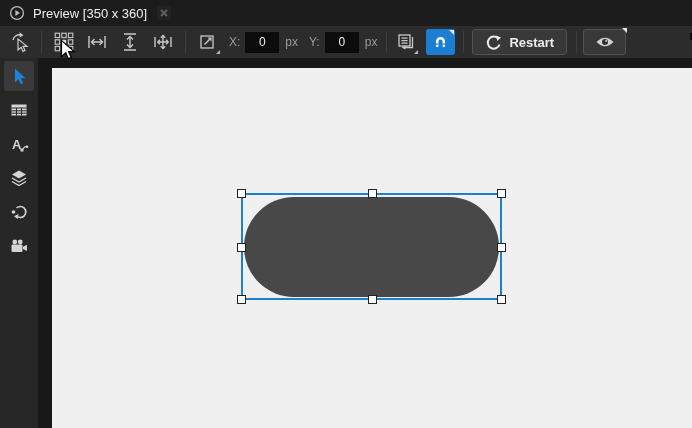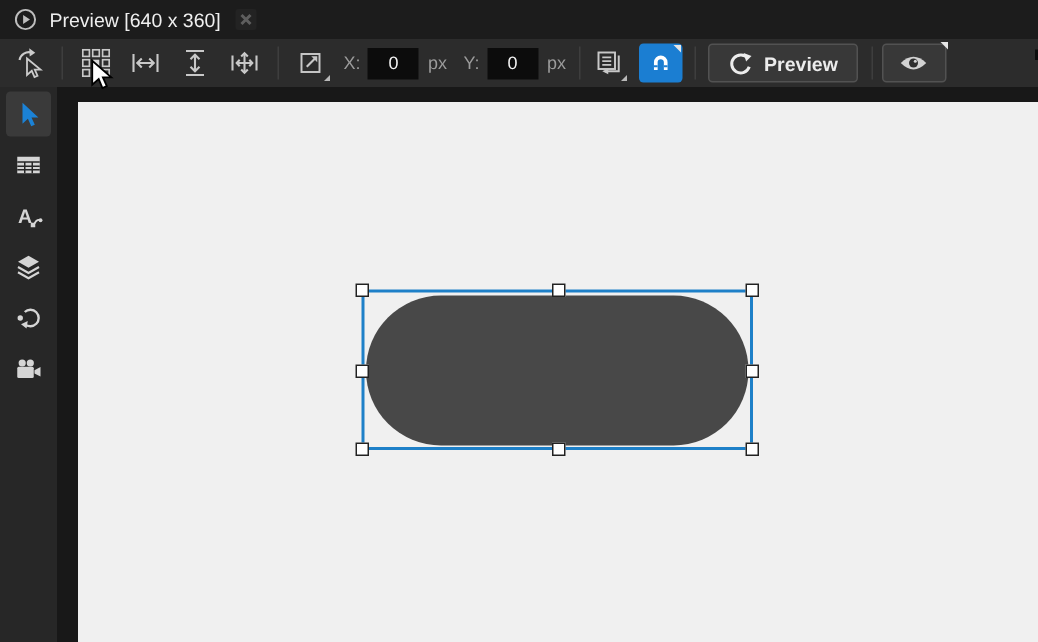--- a/index.html
+++ b/index.html
@@ -58,21 +58,21 @@
 <body>
 
 <div class="app">
 
   <div class="tabbar">
     <div class="tab">
       <svg width="16" height="16" viewBox="0 0 16 16">
         <circle cx="8" cy="8" r="6.4" fill="none" stroke="#bdbdbd" stroke-width="1.3"></circle>
         <polygon points="6.4,5 11,8 6.4,11" fill="#bdbdbd"></polygon>
       </svg>
-      <span class="tab-title">Preview [640 x 360]</span>
+      <span class="tab-title">Preview [350 x 360]</span>
       <span class="tab-close">
         <svg width="10" height="10" viewBox="0 0 10 10">
           <path d="M2 2 L8 8 M8 2 L2 8" stroke="#5e5e5e" stroke-width="2"></path>
         </svg>
       </span>
     </div>
   </div>
 
   <div class="toolbar">
     <button class="tbtn" style="margin-left:7px">
@@ -167,21 +167,21 @@
       <span class="corner-tick"></span>
     </button>
 
     <div class="tsep" style="margin-left:8px"></div>
 
     <button class="bar-btn" style="margin-left:8px;padding:0 12px">
       <svg width="17" height="17" viewBox="0 0 17 17">
         <path d="M13.6 5 A6 6 0 1 0 14.5 10.5" fill="none" stroke="#ececec" stroke-width="2"></path>
         <polygon points="10.8,1.4 16,3.4 12.4,7" fill="#ececec"></polygon>
       </svg>
-      <span>Preview</span>
+      <span>Restart</span>
     </button>
 
     <div class="tsep" style="margin-left:9px"></div>
 
     <button class="bar-btn" style="margin-left:6px;width:43px">
       <svg width="20" height="14" viewBox="0 0 20 14">
         <path d="M1.5 7 Q10 -1.5 18.5 7 Q10 15.5 1.5 7 Z" fill="#d2d2d2"></path>
         <circle cx="10" cy="7" r="3" fill="#2f2f2f"></circle>
         <circle cx="11.2" cy="5.9" r="1" fill="#d2d2d2"></circle>
       </svg>

